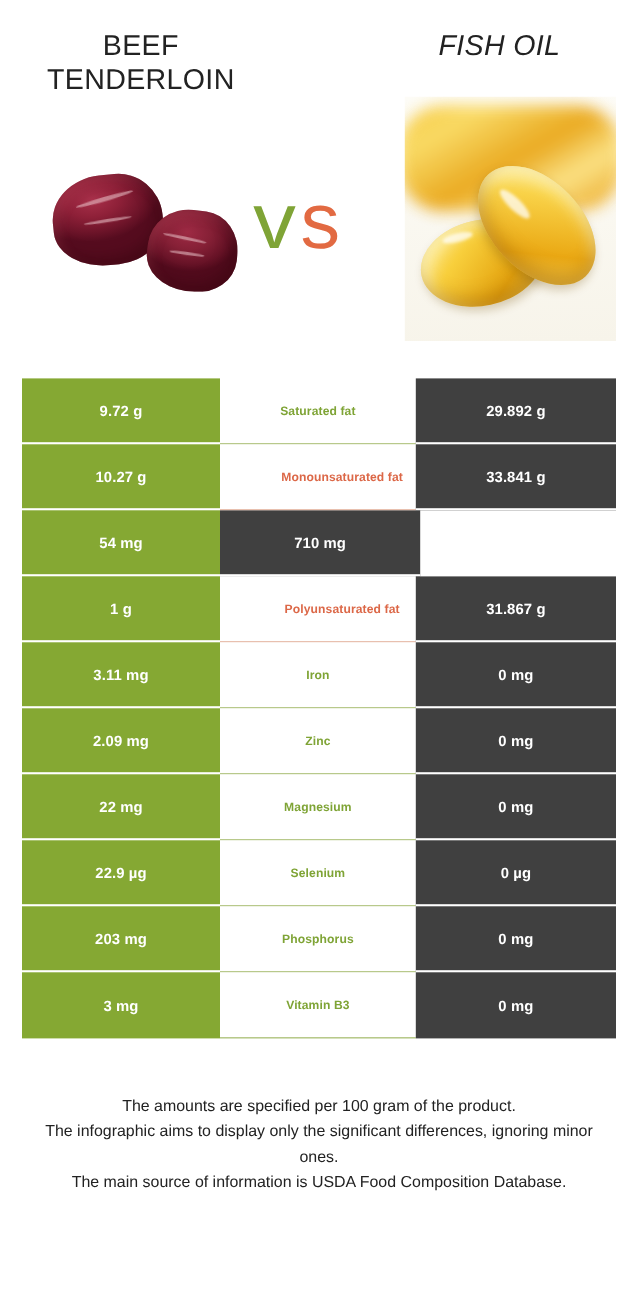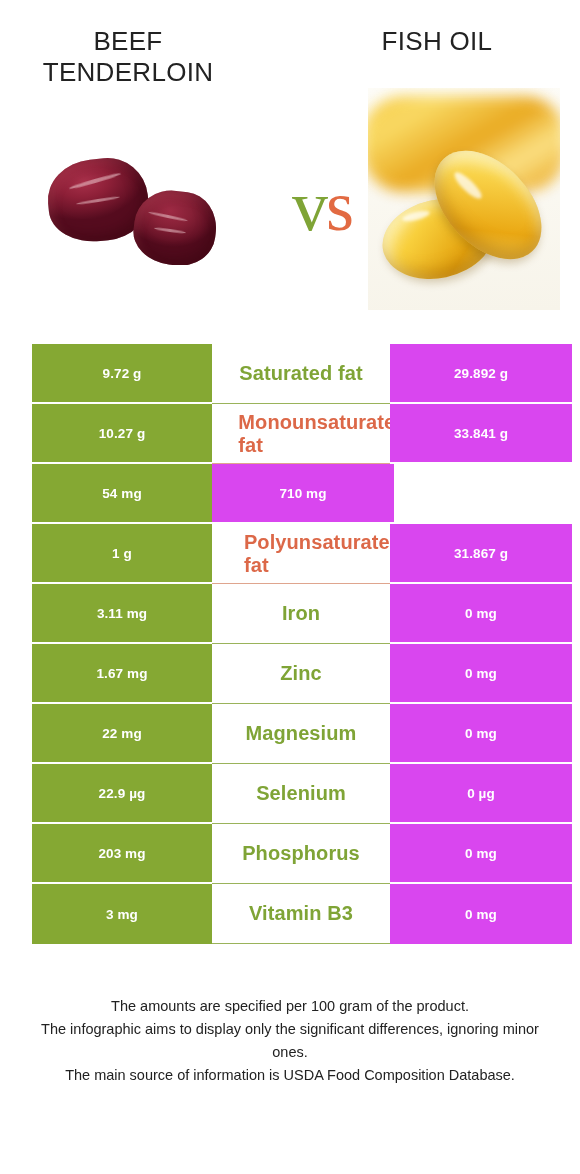--- a/index.html
+++ b/index.html
@@ -34,21 +34,21 @@
     font-family: "Liberation Sans", sans-serif;
     font-weight: 300;
     font-size: 26px;
     line-height: 31px;
     letter-spacing: 0.3px;
     color: #222222;
     text-align: center;
     text-transform: uppercase;
   }
   .title.left  { left: 14px;  width: 228px; }
-  .title.right { left: 323px; width: 228px; }
+  .title.right { left: 340px; width: 228px; font-style: italic; }
 
   .food-img {
     position: absolute;
     overflow: hidden;
   }
 
   
   .beef {
     left: 42px;
     top: 143px;
@@ -129,37 +129,36 @@
     filter: blur(1.4px);
   }
   .fishoil .g1 { left: 82px; top: 92px; width: 36px; height: 11px; transform: rotate(44deg); }
   .fishoil .g2 { left: 34px; top: 124px; width: 28px; height: 8px;  transform: rotate(-14deg); }
 
   .vs {
     position: absolute;
     left: 228px;
     top: 170px;
     width: 124px;
-    text-align: right;
-    font-family: Liberation Serif, serif;
+    text-align: left;
+    font-family: Liberation Mono, monospace;
     font-weight: 400;
     font-size: 72px;
     line-height: 72px;
     letter-spacing: -2px;
   }
   .vs .v { color: #7FA436; }
   .vs .s { color: #E26A42; }
 
   
   .table {
     position: absolute;
     left: 20px;
     top: 344px;
     width: 540px;
-    margin-left: 12px;
   }
 
   .row {
     display: flex;
     width: 540px;
     height: 60px;
     margin-bottom: 0;
   }
 
   .cell {
@@ -174,28 +173,28 @@
   .cell.left {
     width: 180px;
     background: #85A833;
     color: #ffffff;
     border-bottom: 2px solid #ffffff;
   }
 
   .cell.mid {
     width: 178px;
     background: #ffffff;
-    font-size: 20px;
+    font-size: 11px;
   }
   .cell.mid.win-left  { color: #7FA436; border-bottom: 1px solid #9ab35a; }
   .cell.mid.win-right { color: #DC6848; border-bottom: 1px solid #dfa58e; padding-left: 44px; }
 
   .cell.right {
     width: 182px;
-    background: #d946ef;
+    background: #404040;
     color: #ffffff;
     border-bottom: 2px solid #ffffff;
   }
 
   .row:last-child .cell.left,
   .row:last-child .cell.right { border-bottom: none; }
 
   
   .footer {
     position: absolute;
@@ -262,21 +261,21 @@
         <div class="cell left">1 g</div>
         <div class="cell mid win-right">Polyunsaturated fat</div>
         <div class="cell right">31.867 g</div>
       </div>
       <div class="row">
         <div class="cell left">3.11 mg</div>
         <div class="cell mid win-left">Iron</div>
         <div class="cell right">0 mg</div>
       </div>
       <div class="row">
-        <div class="cell left">1.67 mg</div>
+        <div class="cell left">2.09 mg</div>
         <div class="cell mid win-left">Zinc</div>
         <div class="cell right">0 mg</div>
       </div>
       <div class="row">
         <div class="cell left">22 mg</div>
         <div class="cell mid win-left">Magnesium</div>
         <div class="cell right">0 mg</div>
       </div>
       <div class="row">
         <div class="cell left">22.9 µg</div>

